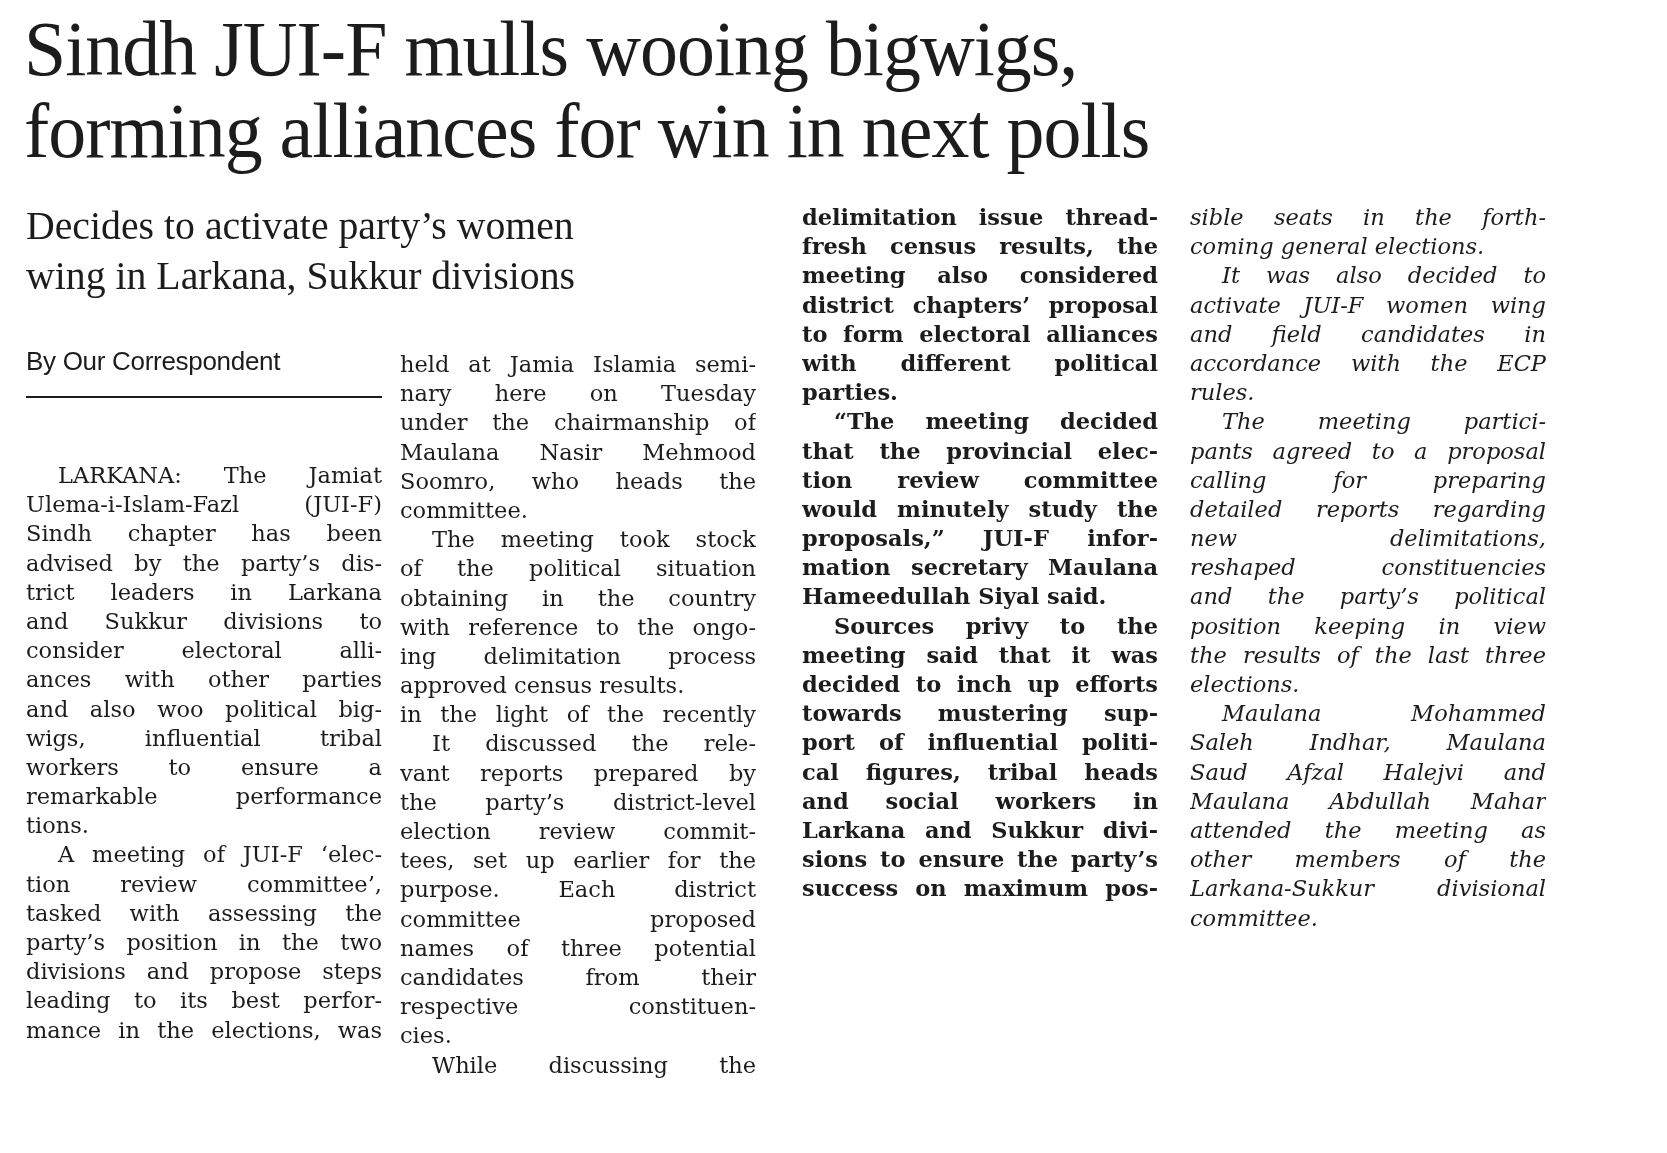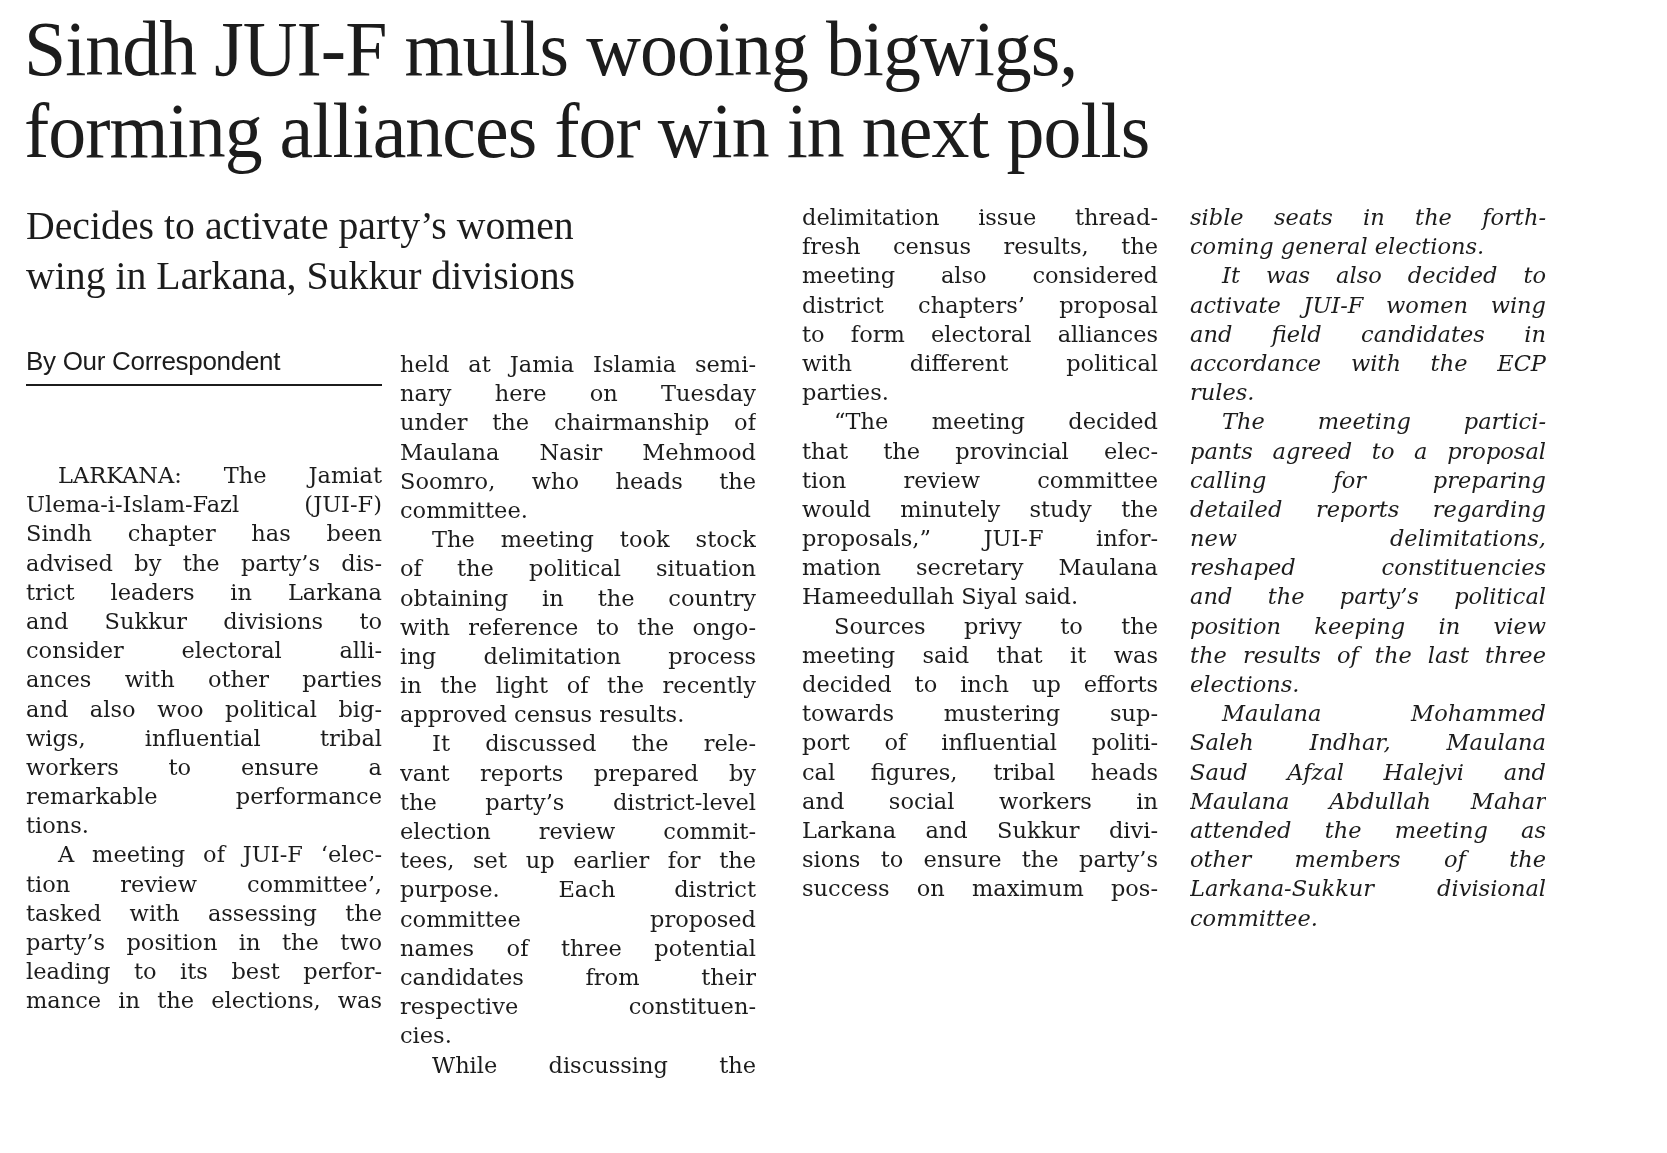--- a/index.html
+++ b/index.html
@@ -15,37 +15,37 @@
     position:absolute; left:26px; top:200px; width:720px;
     font-family:"Liberation Serif", "DejaVu Serif", serif;
     font-size:41px; line-height:50px; color:#1c1c1c;
     transform:scaleX(0.97); transform-origin:left top;
   }
   .deck .dk-line { display:block; white-space:nowrap; }
   .byline {
     position:absolute; left:26px; top:344px; width:356px;
     font-family:"Liberation Sans", "DejaVu Sans", sans-serif;
     font-size:26px; line-height:34px; color:#1c1c1c;
-    padding-bottom:6px; border-bottom:2px solid #1c1c1c;
+    padding-bottom:18px; border-bottom:2px solid #1c1c1c;
     letter-spacing:-0.3px;
   }
   .col {
     position:absolute; width:356px;
     font-family:"DejaVu Serif", "Liberation Serif", serif;
     font-size:22.5px; line-height:29.2px; color:#1c1c1c;
   }
   .col .ln {
     display:block; height:29.2px; white-space:nowrap;
     text-align:justify; text-align-last:justify; overflow:hidden;
   }
   .col .ln.last { text-align-last:left; }
   .col .ln.indent { padding-left:32px; }
   #col1 { left:26px; top:461px; }
   #col2 { left:400px; top:350px; }
-  #col3 { left:802px; top:203px; }
+  #col3 { left:802px; top:203px;font-weight:bold; }
   #col4 { left:1190px; top:203px;font-style:italic; }
 </style>
 </head>
 <body>
 
 <div class="headline">
   <span class="hl-line">Sindh JUI-F mulls wooing bigwigs,</span>
   <span class="hl-line">forming alliances for win in next polls</span>
 </div>
 
@@ -67,37 +67,38 @@
     <span class="ln">ances with other parties</span>
     <span class="ln">and also woo political big-</span>
     <span class="ln">wigs, influential tribal</span>
     <span class="ln">workers to ensure a</span>
     <span class="ln">remarkable performance</span>
     <span class="ln last">tions.</span>
     <span class="ln indent">A meeting of JUI-F ‘elec-</span>
     <span class="ln">tion review committee’,</span>
     <span class="ln">tasked with assessing the</span>
     <span class="ln">party’s position in the two</span>
+    <span class="ln">divisions and propose steps</span>
     <span class="ln">leading to its best perfor-</span>
     <span class="ln">mance in the elections, was</span>
   </div>
 <div class="col" id="col2">
     <span class="ln">held at Jamia Islamia semi-</span>
     <span class="ln">nary here on Tuesday</span>
     <span class="ln">under the chairmanship of</span>
     <span class="ln">Maulana Nasir Mehmood</span>
     <span class="ln">Soomro, who heads the</span>
     <span class="ln last">committee.</span>
     <span class="ln indent">The meeting took stock</span>
     <span class="ln">of the political situation</span>
     <span class="ln">obtaining in the country</span>
     <span class="ln">with reference to the ongo-</span>
     <span class="ln">ing delimitation process</span>
+    <span class="ln last">approved census results.</span>
     <span class="ln">in the light of the recently</span>
-    <span class="ln last">approved census results.</span>
     <span class="ln indent">It discussed the rele-</span>
     <span class="ln">vant reports prepared by</span>
     <span class="ln">the party’s district-level</span>
     <span class="ln">election review commit-</span>
     <span class="ln">tees, set up earlier for the</span>
     <span class="ln">purpose. Each district</span>
     <span class="ln">committee proposed</span>
     <span class="ln">names of three potential</span>
     <span class="ln">candidates from their</span>
     <span class="ln">respective constituen-</span>

